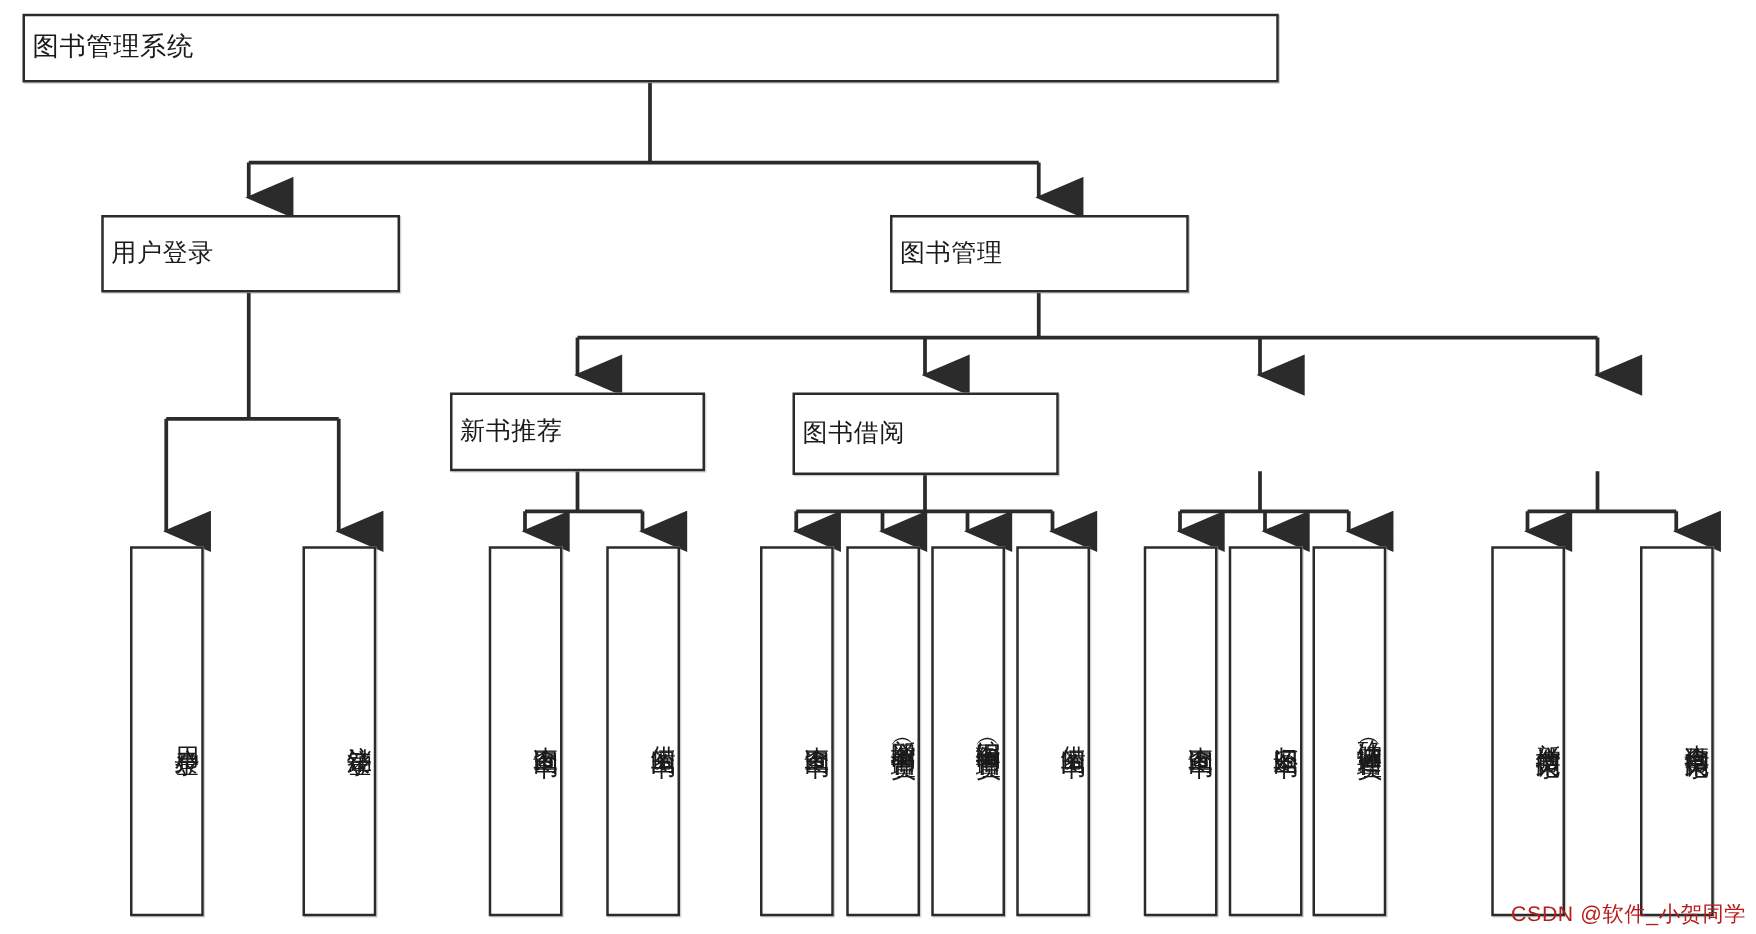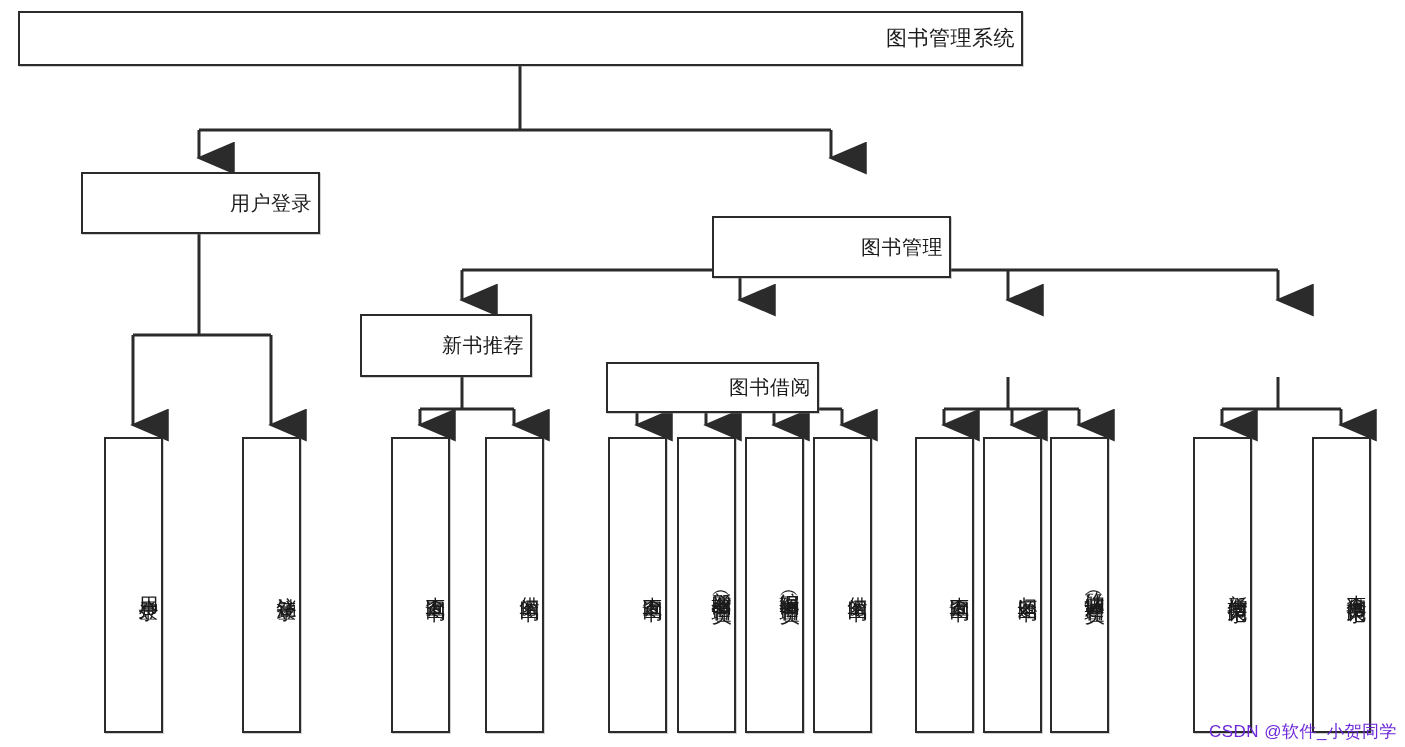--- a/index.html
+++ b/index.html
@@ -17,21 +17,21 @@
     position: absolute;
     left: 0; top: 0;
     width: 1405px; height: 747px;
   }
   .node {
     position: absolute;
     border: 2px solid #2b2b2b;
     background: #ffffff;
     display: flex;
     align-items: center;
-    justify-content: flex-end;
+    justify-content: flex-start;
     color: #1a1a1a;
     font-size: 20px;
     line-height: 1.25;
     letter-spacing: 0.5px;
     box-shadow: 1px 1px 0 rgba(120,120,120,0.35);
   }
   .node.horizontal {
     text-align: center;
     padding: 2px 6px;
   }
@@ -55,21 +55,21 @@
     position: absolute;
     left: 0; top: 0;
     width: 1405px; height: 747px;
     pointer-events: none;
   }
   #watermark {
     position: absolute;
     right: 8px;
     bottom: 4px;
     font-size: 17px;
-    color: #6d28d9;
+    color: #b91c1c;
     letter-spacing: 0.5px;
     white-space: nowrap;
   }
 </style>
 </head>
 <body>
 
 <div id="diagram">
 
   <svg id="edges" viewBox="0 0 1405 747" xmlns="http://www.w3.org/2000/svg">
@@ -122,28 +122,28 @@
     </g>
   </svg>
 
   <div class="node horizontal root" style="left:18px; top:11px; width:1005px; height:55px;">
     <span>图书管理系统</span>
   </div>
 
   <div class="node horizontal" style="left:81px; top:172px; width:239px; height:62px;">
     <span>用户登录</span>
   </div>
-  <div class="node horizontal" style="left:712px; top:172px; width:239px; height:62px;margin-top:44px;">
+  <div class="node horizontal" style="left:712px; top:172px; width:239px; height:62px;">
     <span>图书管理</span>
   </div>
 
-  <div class="node horizontal" style="left:360px; top:314px; width:172px; height:63px;">
+  <div class="node horizontal" style="left:360px; top:314px; width:204px; height:63px;">
     <span>新书推荐</span>
   </div>
-  <div class="node horizontal" style="left:606px; top:314px; width:213px; height:51px;margin-top:48px;">
+  <div class="node horizontal" style="left:634px; top:314px; width:213px; height:66px;">
     <span>图书借阅</span>
   </div>
 
   <div class="node vertical" style="left:104px; top:437px; width:59px; height:296px;">
     <span>用户登录</span>
   </div>
   <div class="node vertical" style="left:242px; top:437px; width:59px; height:296px;">
     <span>注销登录</span>
   </div>
 

